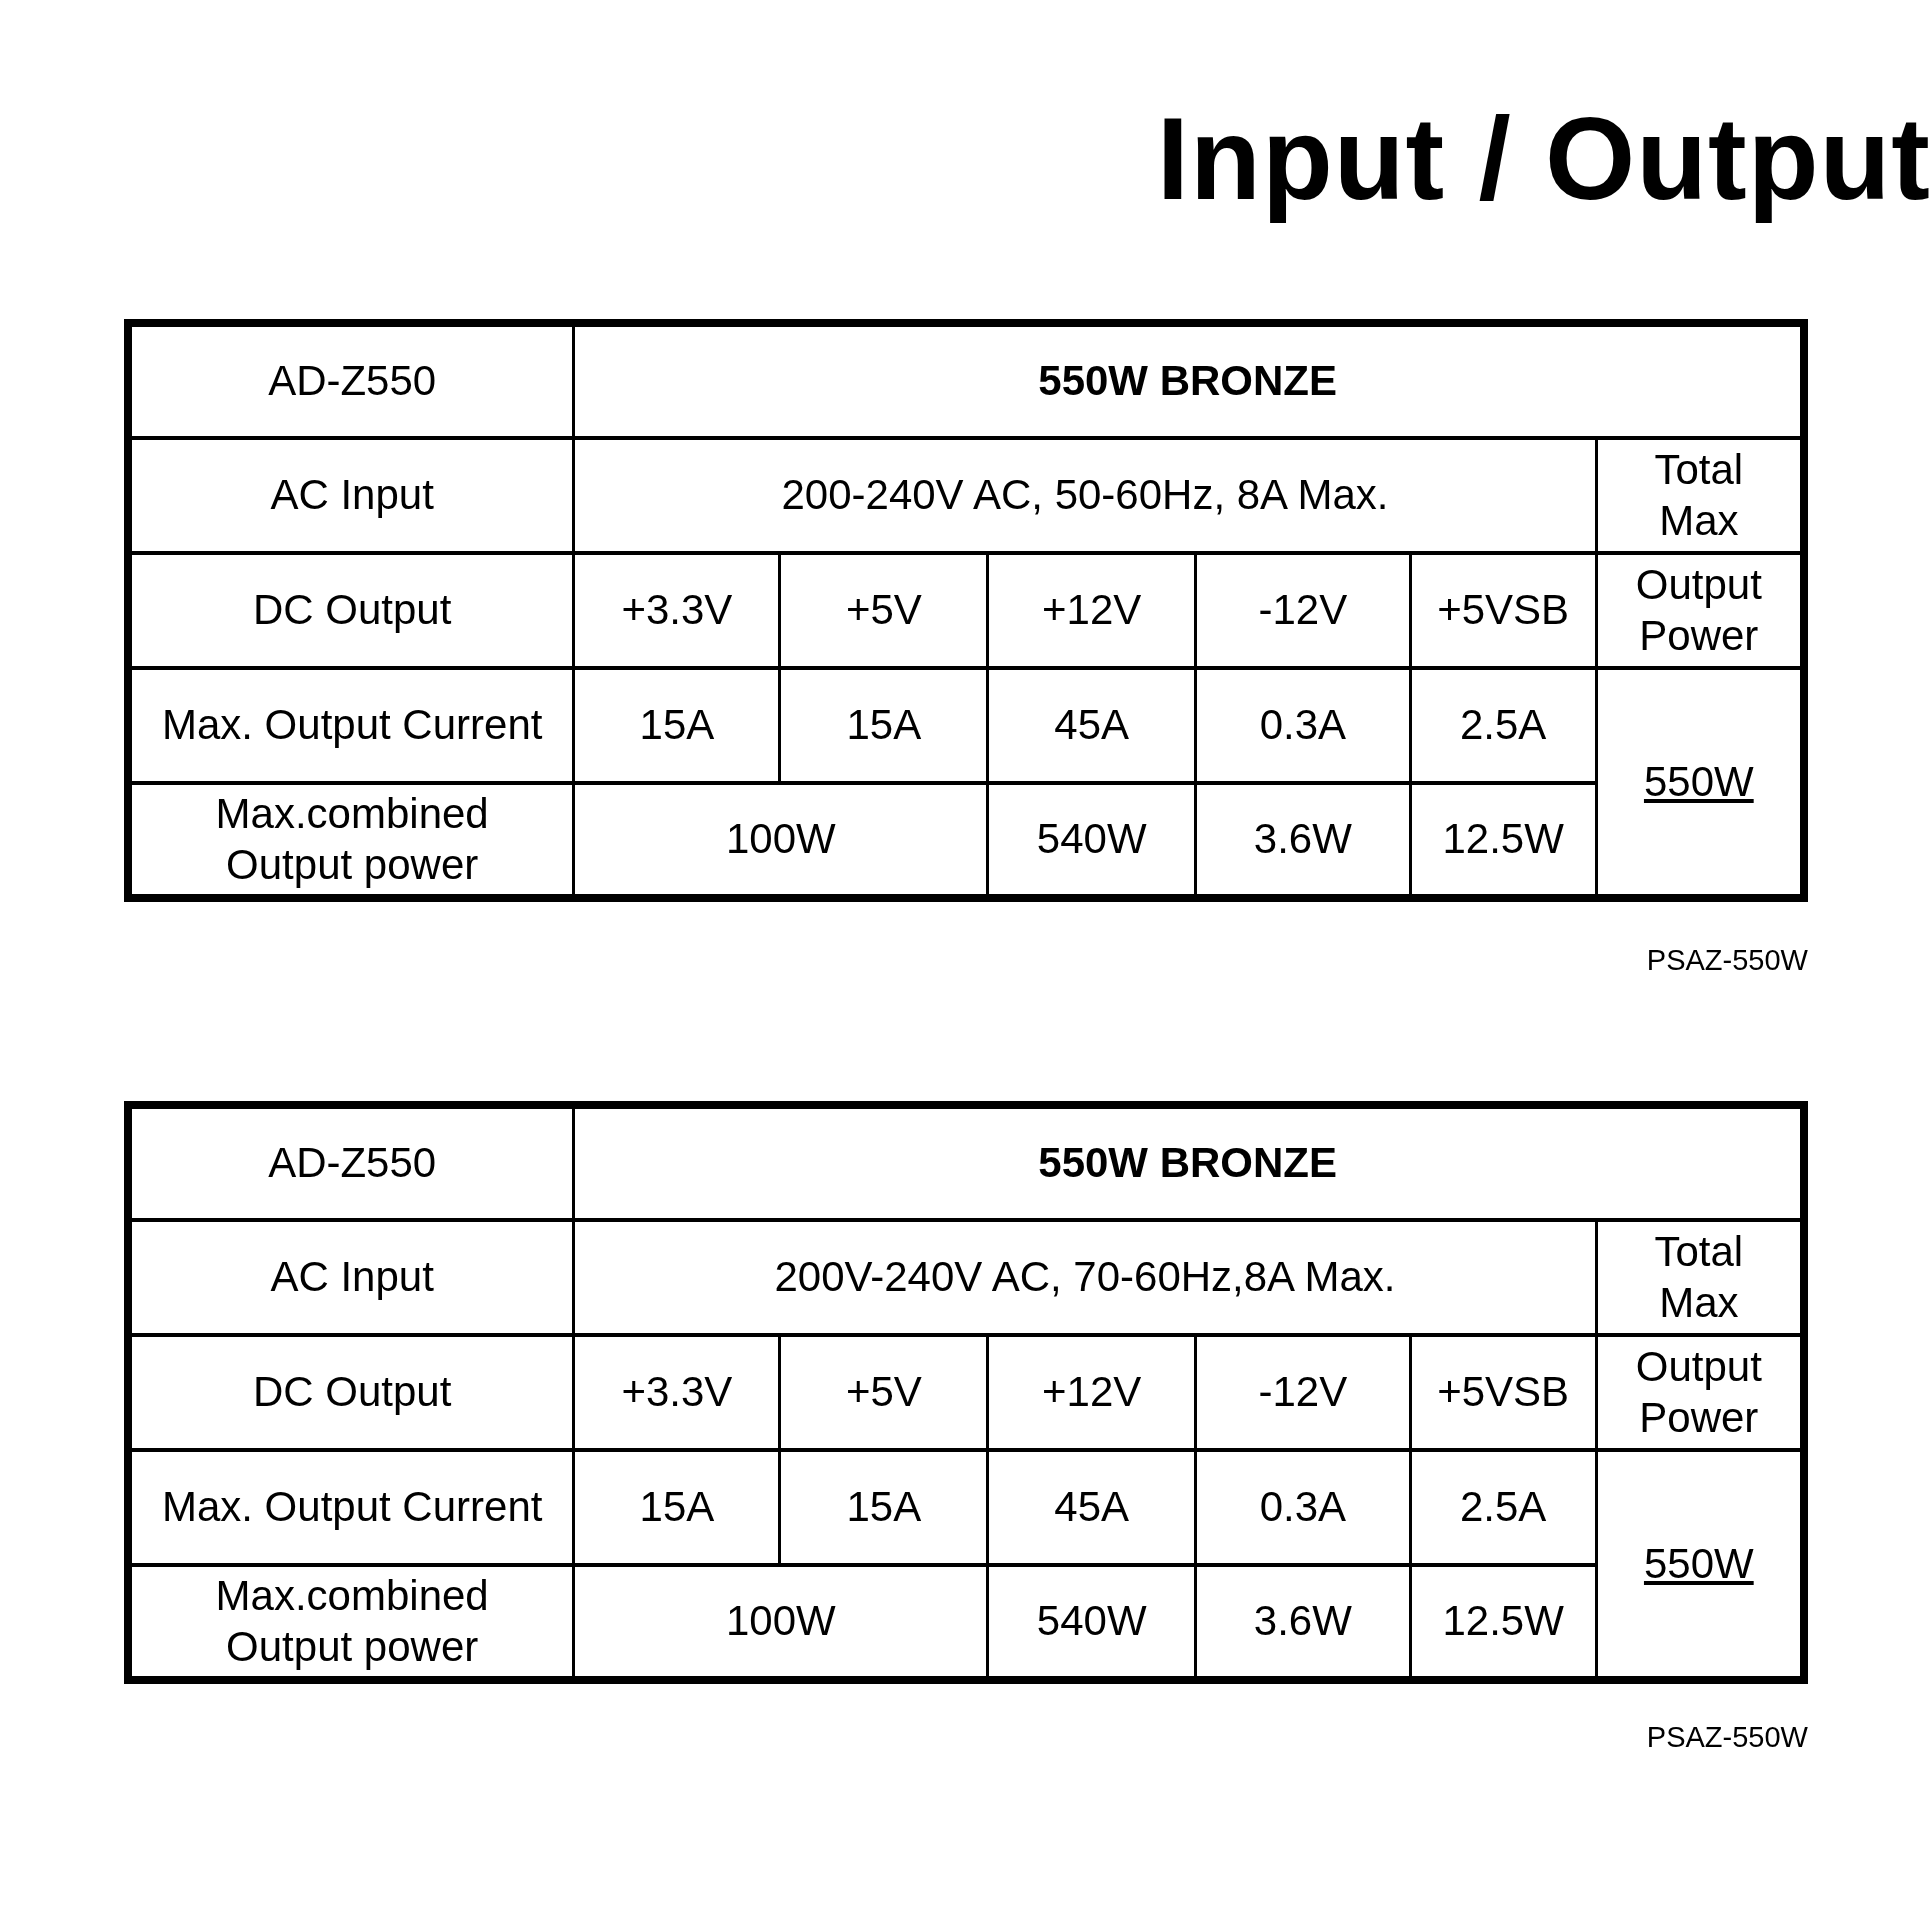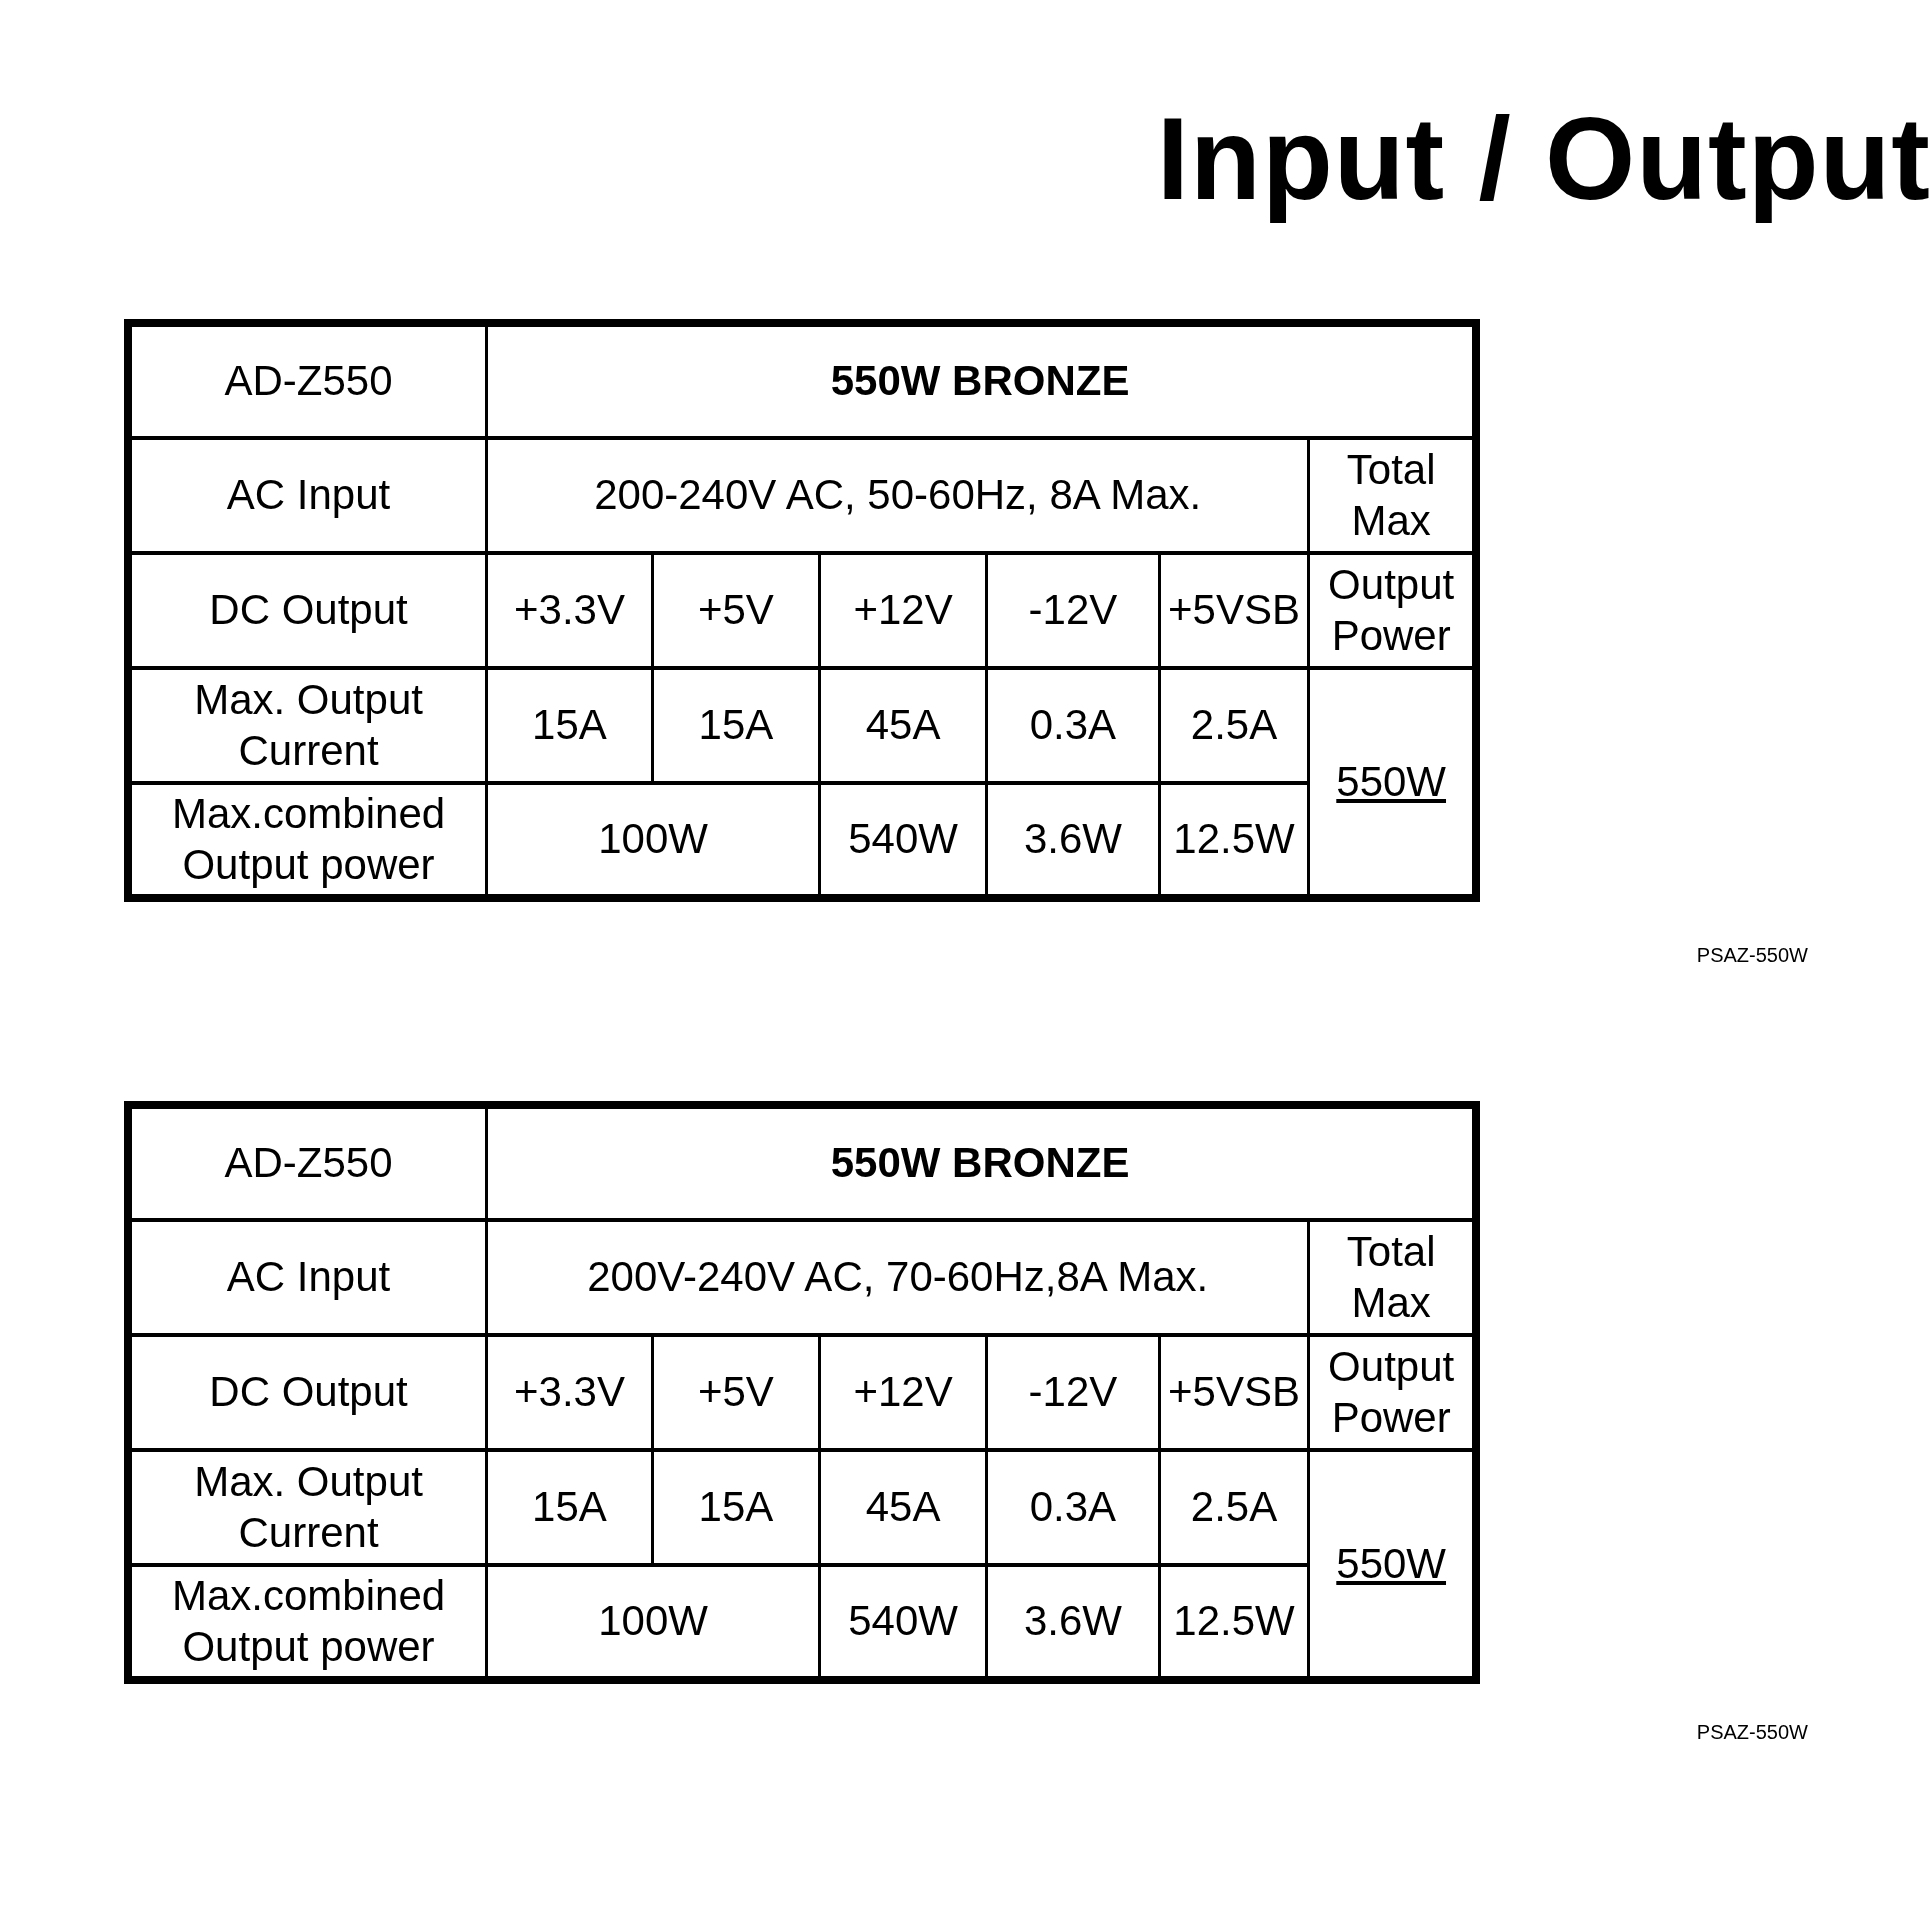--- a/index.html
+++ b/index.html
@@ -21,21 +21,21 @@
     width: 1931px;
     text-align: right;
     font-size: 116px;
     font-weight: bold;
     line-height: 1;
     letter-spacing: 1px;
   }
   table.spec {
     position: absolute;
     left: 124px;
-    width: 1356px;
+    width: 1684px;
     table-layout: fixed;
     border-collapse: collapse;
     border: 8.7px solid #000;
   }
   #table-1 { top: 319px; }
   #table-2 { top: 1101px; }
   table.spec tr { height: 115px; }
   table.spec td {
     border: solid #000;
     border-width: 4.8px 3.9px;
@@ -65,21 +65,21 @@
     font-size: 41px;
     line-height: 1.25;
   }
   td.c-550 { font-size: 44px; text-decoration: underline; }
   .pre { white-space: pre-line; }
   .psaz {
     position: absolute;
     left: 124px;
     width: 1684px;
     text-align: right;
-    font-size: 20px;
+    font-size: 29px;
   }
   #psaz-1 { top: 944px; }
   #psaz-2 { top: 1721px; }
 </style>
 </head>
 <body>
 
 <div class="title">Input / Output</div>
 
 <table class="spec" id="table-1">

